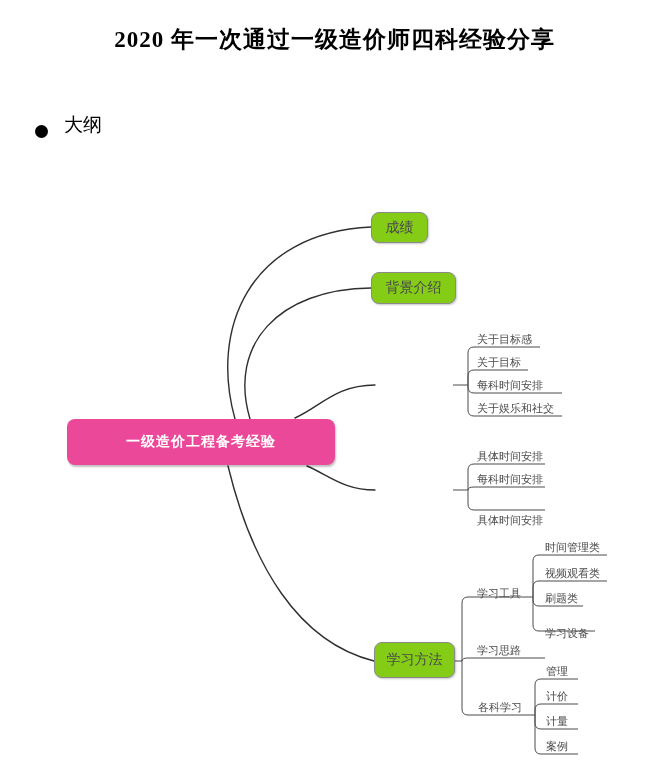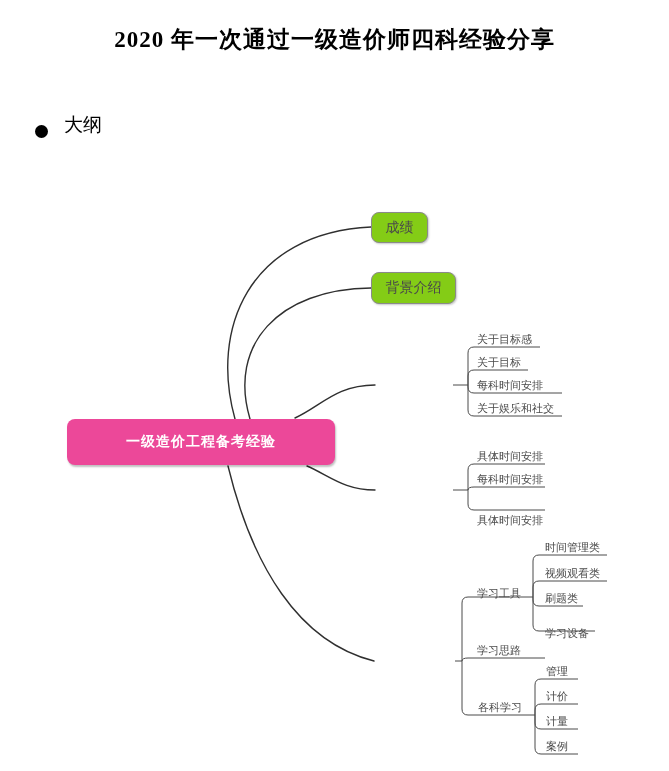--- a/index.html
+++ b/index.html
@@ -87,20 +87,21 @@
         <path class="bracket" d="M535 715 V710 Q535 704 541 704 H578"></path>
         <path class="bracket" d="M535 715 V723 Q535 729 541 729 H578"></path>
         <path class="bracket" d="M535 715 V748 Q535 754 541 754 H578"></path>
       </g>
     </svg>
 
     <div class="root-node">一级造价工程备考经验</div>
 
     <div class="branch-box" style="left:371px;top:212px;width:57px;height:31px">成绩</div>
     <div class="branch-box" style="left:371px;top:272px;width:85px;height:32px">背景介绍</div>
+    <div class="branch-box" style="left:374px;top:642px;width:81px;height:36px">学习方法</div>
 
     <div class="leaf" style="left:477px;top:332px">关于目标感</div>
     <div class="leaf" style="left:477px;top:355px">关于目标</div>
     <div class="leaf" style="left:477px;top:378px">每科时间安排</div>
     <div class="leaf" style="left:477px;top:401px">关于娱乐和社交</div>
 
     <div class="leaf" style="left:477px;top:449px">具体时间安排</div>
     <div class="leaf" style="left:477px;top:472px">每科时间安排</div>
     <div class="leaf" style="left:477px;top:513px">具体时间安排</div>
 

